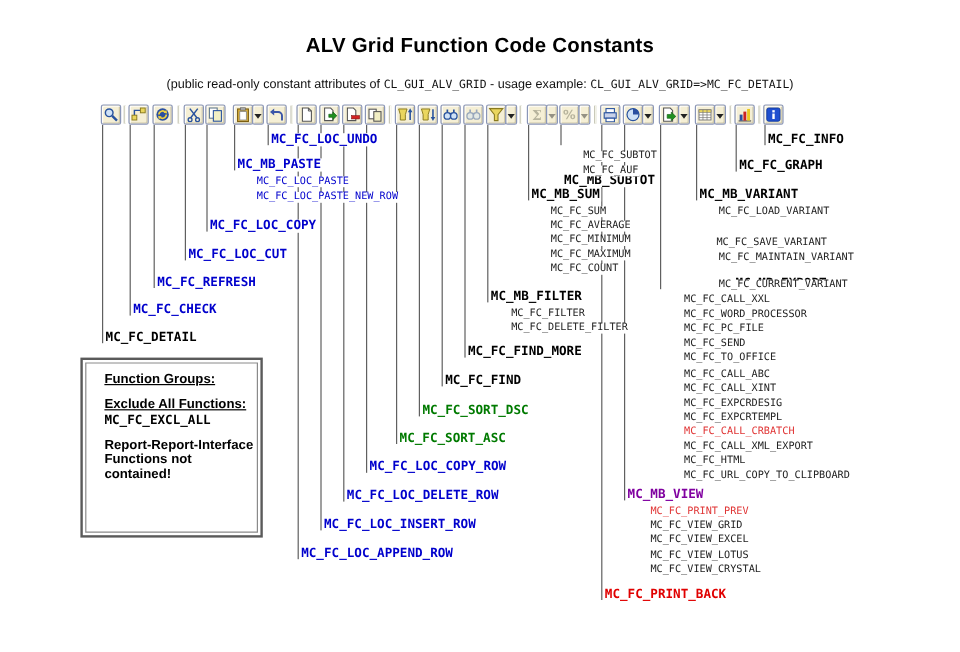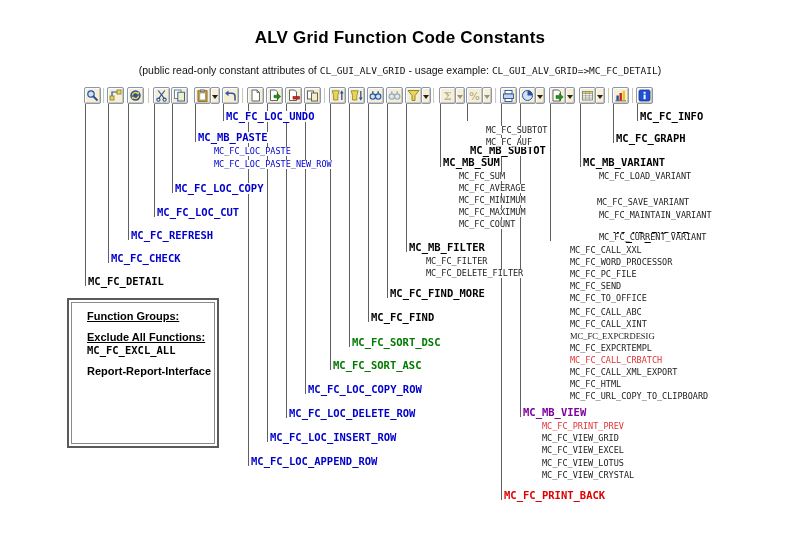--- a/index.html
+++ b/index.html
@@ -251,21 +251,21 @@
       <div class="csub" style="left: 541px; top: 471px; color: rgb(34, 34, 34);">MC_FC_VIEW_CRYSTAL</div>
       <div class="cline" style="left: 550px; top: 104px; height: 137px;"></div>
       <div class="clabel" style="left: 580px; top: 231px; color: rgb(0, 0, 0); margin-left: 32px;">MC_MB_EXPORT</div>
       <div class="csub" style="left: 569px; top: 246px; color: rgb(34, 34, 34);">MC_FC_CALL_XXL</div>
       <div class="csub" style="left: 569px; top: 258px; color: rgb(34, 34, 34);">MC_FC_WORD_PROCESSOR</div>
       <div class="csub" style="left: 569px; top: 270px; color: rgb(34, 34, 34);">MC_FC_PC_FILE</div>
       <div class="csub" style="left: 569px; top: 282px; color: rgb(34, 34, 34);">MC_FC_SEND</div>
       <div class="csub" style="left: 569px; top: 294px; color: rgb(34, 34, 34);">MC_FC_TO_OFFICE</div>
       <div class="csub" style="left: 569px; top: 308px; color: rgb(34, 34, 34);">MC_FC_CALL_ABC</div>
       <div class="csub" style="left: 569px; top: 320px; color: rgb(34, 34, 34);">MC_FC_CALL_XINT</div>
-      <div class="csub" style="left: 569px; top: 332px; color: rgb(34, 34, 34); font-family: Liberation Serif, serif;">MC_FC_EXPCRDESIG</div>
+      <div class="csub" style="left: 569px; top: 332px; color: rgb(34, 34, 34);">MC_FC_EXPCRDESIG</div>
       <div class="csub" style="left: 569px; top: 344px; color: rgb(34, 34, 34);">MC_FC_EXPCRTEMPL</div>
       <div class="csub" style="left: 569px; top: 356px; color: rgb(224, 53, 53);">MC_FC_CALL_CRBATCH</div>
       <div class="csub" style="left: 569px; top: 368px; color: rgb(34, 34, 34);">MC_FC_CALL_XML_EXPORT</div>
       <div class="csub" style="left: 569px; top: 380px; color: rgb(34, 34, 34);">MC_FC_HTML</div>
       <div class="csub" style="left: 569px; top: 392px; color: rgb(34, 34, 34);">MC_FC_URL_COPY_TO_CLIPBOARD</div>
       <div class="cline" style="left: 580px; top: 104px; height: 63px;"></div>
       <div class="clabel" style="left: 582px; top: 157px; color: rgb(0, 0, 0);">MC_MB_VARIANT</div>
       <div class="csub" style="left: 598px; top: 172px; color: rgb(34, 34, 34);">MC_FC_LOAD_VARIANT</div>
       <div class="csub" style="left: 598px; top: 185px; color: rgb(34, 34, 34); margin-top: 48px;">MC_FC_CURRENT_VARIANT</div>
       <div class="csub" style="left: 596px; top: 198px; color: rgb(34, 34, 34);">MC_FC_SAVE_VARIANT</div>
@@ -274,15 +274,16 @@
       <div class="clabel" style="left: 615px; top: 133px; color: rgb(0, 0, 0);">MC_FC_GRAPH</div>
       <div class="cline" style="left: 637px; top: 104px; height: 17px;"></div>
       <div class="clabel" style="left: 639px; top: 111px; color: rgb(0, 0, 0);">MC_FC_INFO</div>
     </div>
 
   <div id="legend">
     <div class="lg-head">Function Groups:</div>
     <div class="lg-head" style="margin-top:8px">Exclude All Functions:</div>
     <div class="lg-code" style="color:#000">MC_FC_EXCL_ALL</div>
     <div class="lg-note" style="margin-top:8px">Report-Report-Interface</div>
+    <div class="lg-note">Functions not contained!</div>
   </div>
 
 </div>
 
 </body></html>

